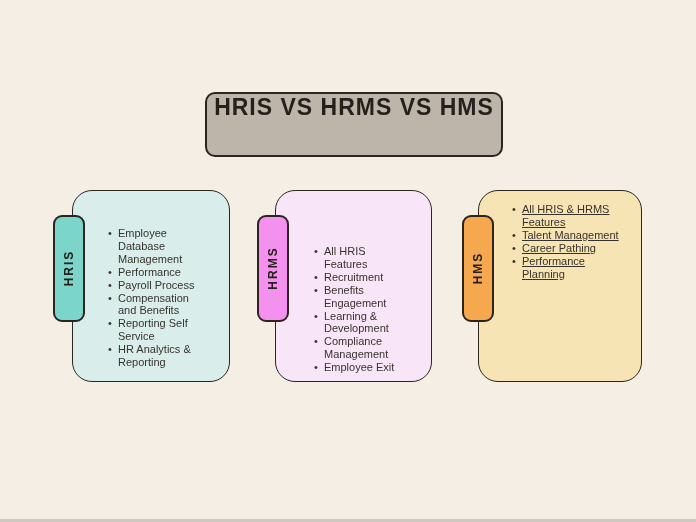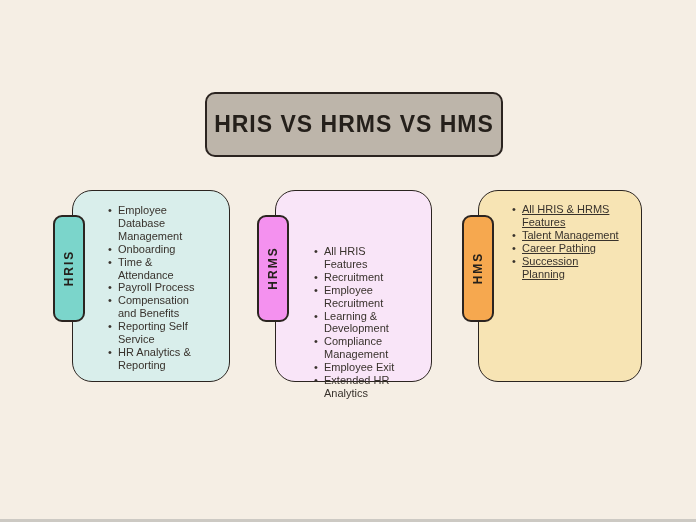--- a/index.html
+++ b/index.html
@@ -14,21 +14,21 @@
   .canvas{
     position:relative; width:696px; height:522px; overflow:hidden;
     background:var(--background);
     font-family:"Liberation Sans", sans-serif;
   }
   .title-box{
     position:absolute; left:205px; top:92px; width:298px; height:65px;
     box-sizing:border-box;
     background:var(--title-bg);
     border:2.5px solid var(--ink); border-radius:10px;
-    display:flex; align-items:center; justify-content:center;
+    display:flex; justify-content:center;
     font-weight:bold; font-size:23px; letter-spacing:1px; color:var(--title-text);
     white-space:nowrap;
   }
   .card{
     position:absolute; top:190px; height:192px; box-sizing:border-box;
     border:1.5px solid var(--ink); border-radius:20px;
   }
   .card-hris{ left:72px;  width:158px; background:var(--hris-card); }
   .card-hrms{ left:275px; width:157px; background:var(--hrms-card); }
   .card-hms { left:478px; width:164px; background:var(--hms-card); }
@@ -40,21 +40,21 @@
     z-index:2;
   }
   .tab span{ transform:rotate(-90deg); white-space:nowrap; letter-spacing:2px; text-indent:2px; }
   .tab-hris{ left:53px;  background:var(--hris-tab); }
   .tab-hrms{ left:257px; background:var(--hrms-tab); }
   .tab-hms { left:462px; background:var(--hms-tab);  }
   .card ul{
     margin:0; list-style:none;
     font-size:11px; line-height:12.9px; color:var(--text);
   }
-  .card-hris ul{ padding:13px 0 0 45px; width:84px; }
+  .card-hris ul{ padding:13px 0 0 45px; width:84px;margin-top:23px; }
   .card-hrms ul{ padding:13px 0 0 48px; width:88px;margin-top:41px; }
   .card-hms  ul{ padding:12px 0 0 43px; width:99px;text-decoration:underline; }
   .card li{ position:relative; }
   .card li::before{ content:"\2022"; position:absolute; left:-10px; }
   .footer-strip{
     position:absolute; left:0; bottom:0; width:100%; height:3px;
     background:var(--footer-strip);
   }
 </style>
 </head>
@@ -63,57 +63,55 @@
 <div class="canvas">
 
   <div class="title-box">
     <span>HRIS VS HRMS VS HMS</span>
   </div>
 
   <section>
     <div class="card card-hris">
       <ul>
           <li>Employee Database Management</li>
-          <li>Onboarding</li>
-          <li>Time &amp; Attendance</li>
+          <li>Performance</li>
           <li>Payroll Process</li>
           <li>Compensation and Benefits</li>
           <li>Reporting Self Service</li>
           <li>HR Analytics &amp; Reporting</li>
         </ul>
     </div>
     <div class="tab tab-hris">
       <span>HRIS</span>
     </div>
   </section>
 
   <section>
     <div class="card card-hrms">
       <ul>
           <li>All HRIS Features</li>
           <li>Recruitment</li>
-          <li>Employee Recruitment</li>
+          <li>Benefits Engagement</li>
           <li>Learning &amp; Development</li>
           <li>Compliance Management</li>
           <li>Employee Exit</li>
-          <li>Extended HR Analytics</li>
         </ul>
     </div>
     <div class="tab tab-hrms">
       <span>HRMS</span>
     </div>
   </section>
 
   <section>
     <div class="card card-hms">
       <ul>
           <li>All HRIS &amp; HRMS Features</li>
           <li>Talent Management</li>
           <li>Career Pathing</li>
-          <li>Succession Planning</li>
+          <li>Performance Planning</li>
         </ul>
     </div>
     <div class="tab tab-hms">
       <span>HMS</span>
     </div>
   </section>
 
   <div class="footer-strip"></div>
 </div>
 

